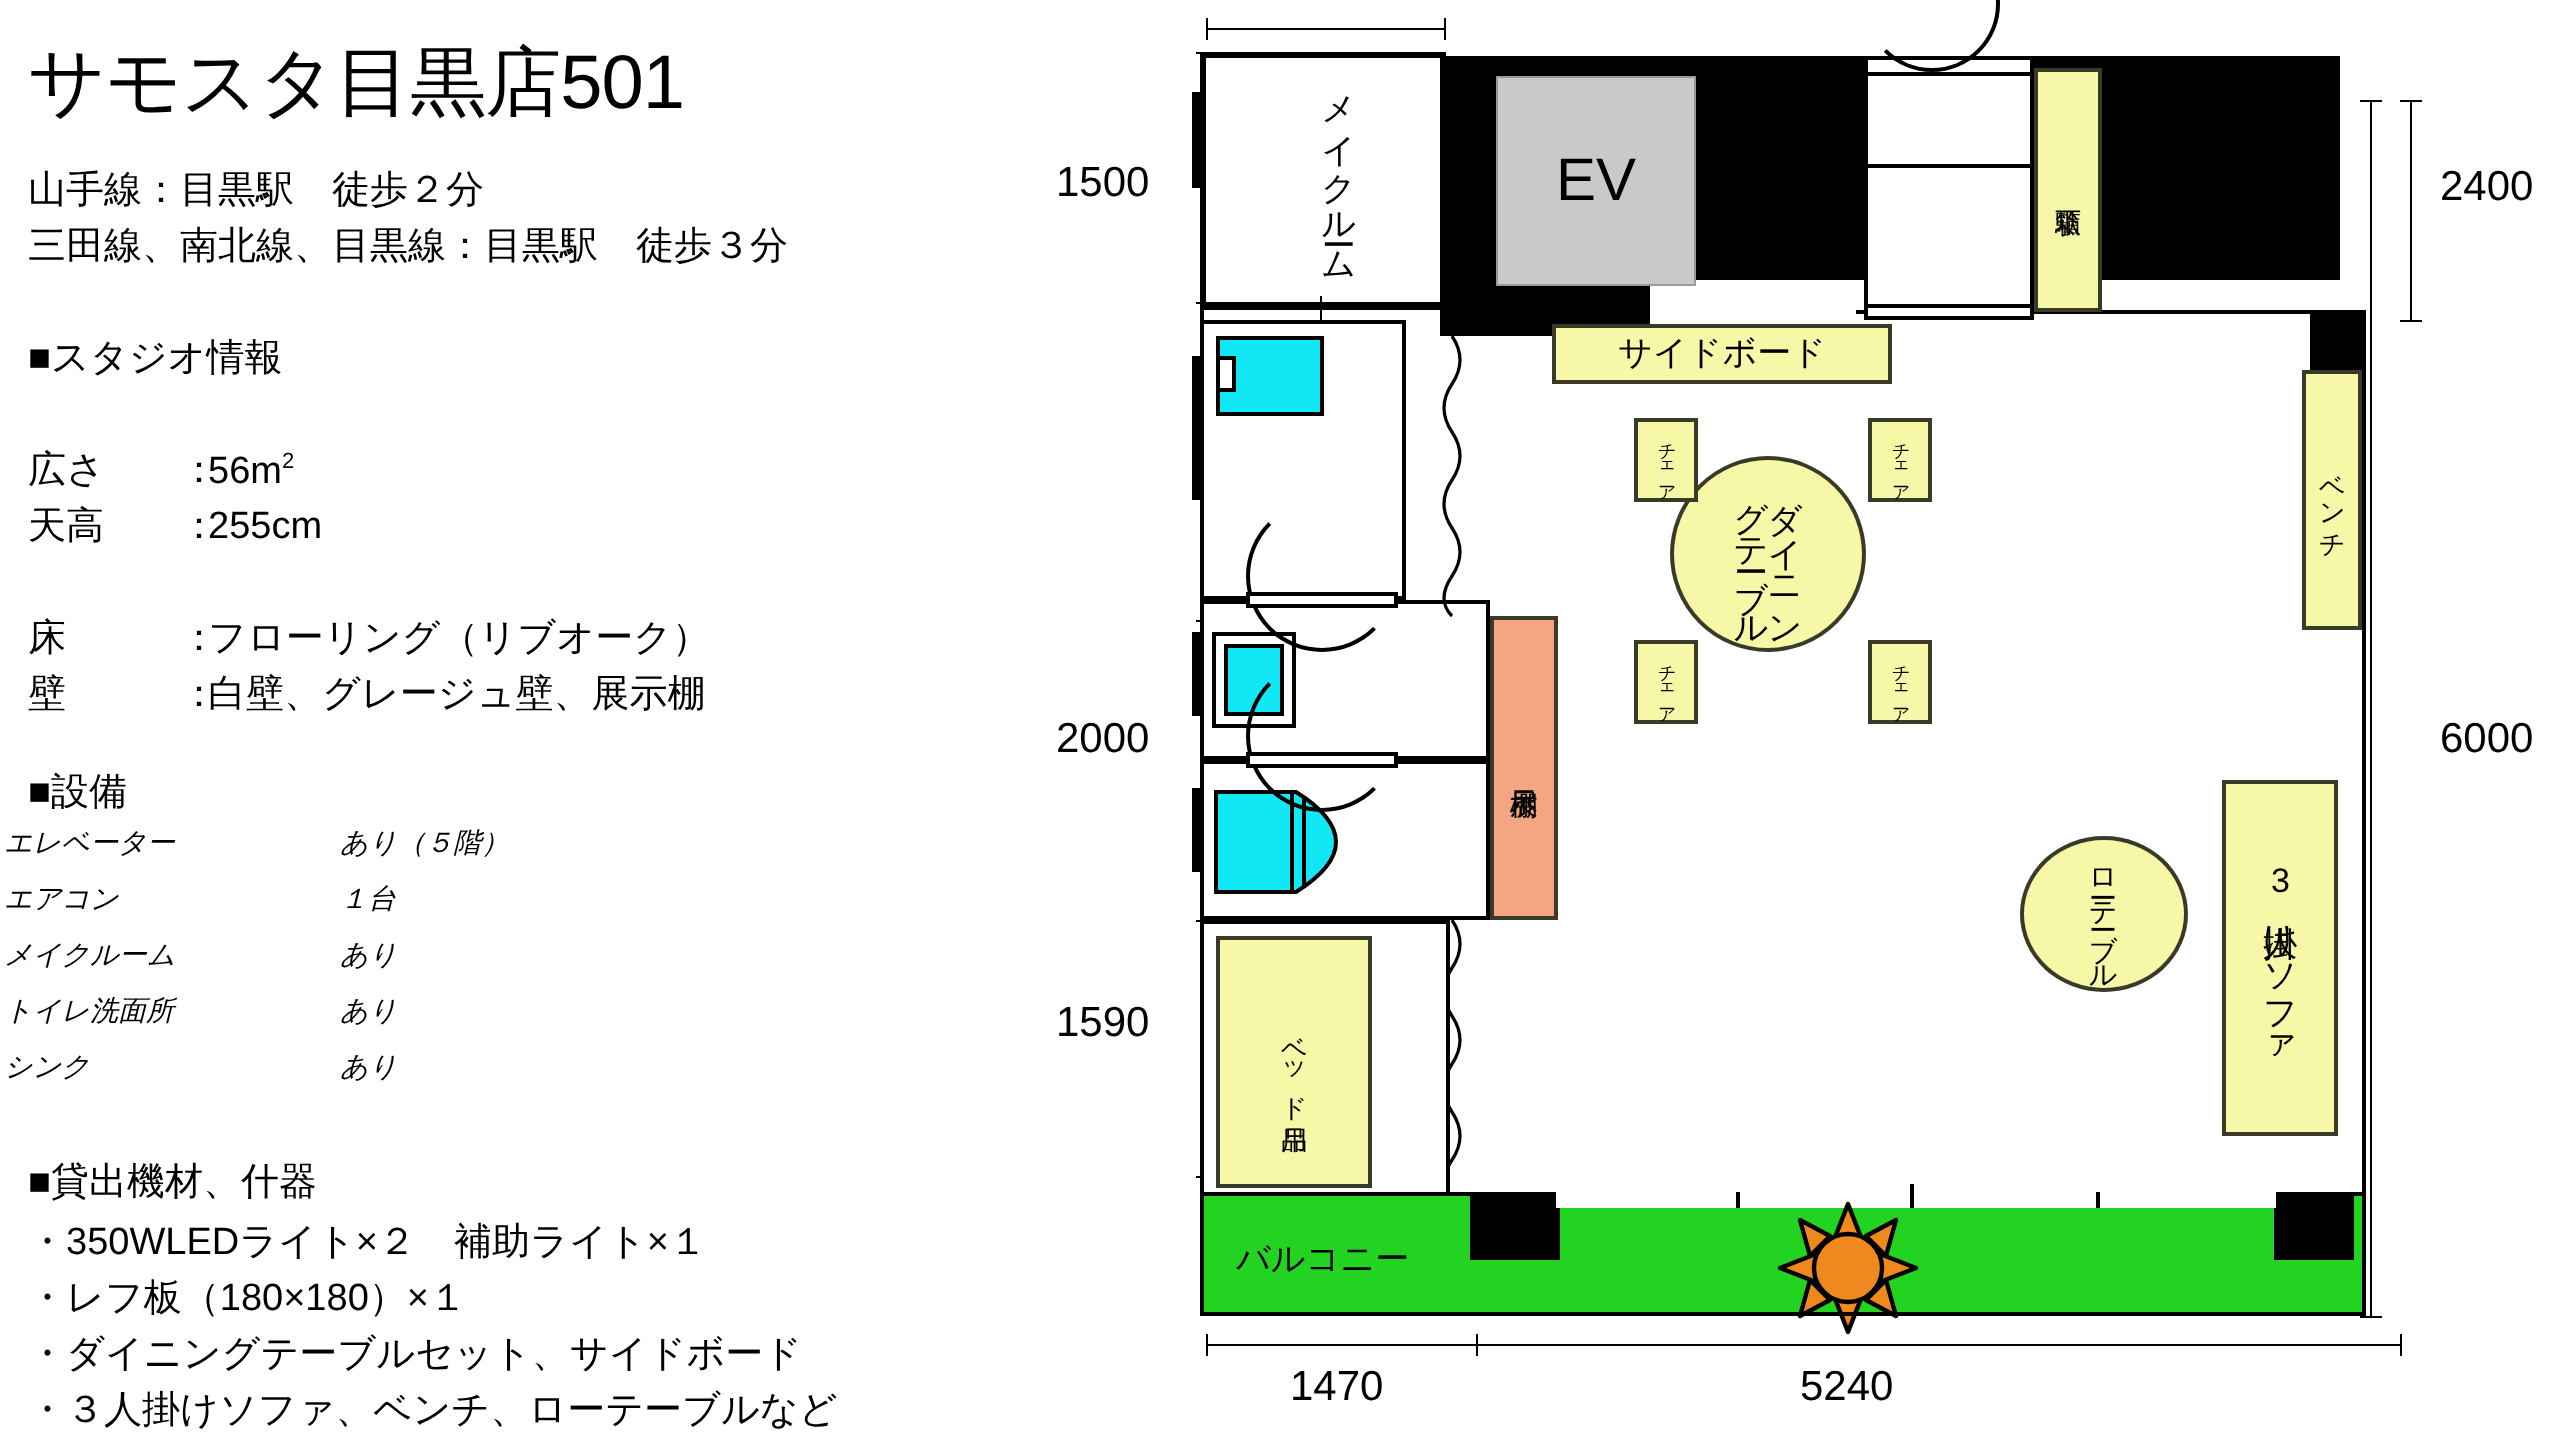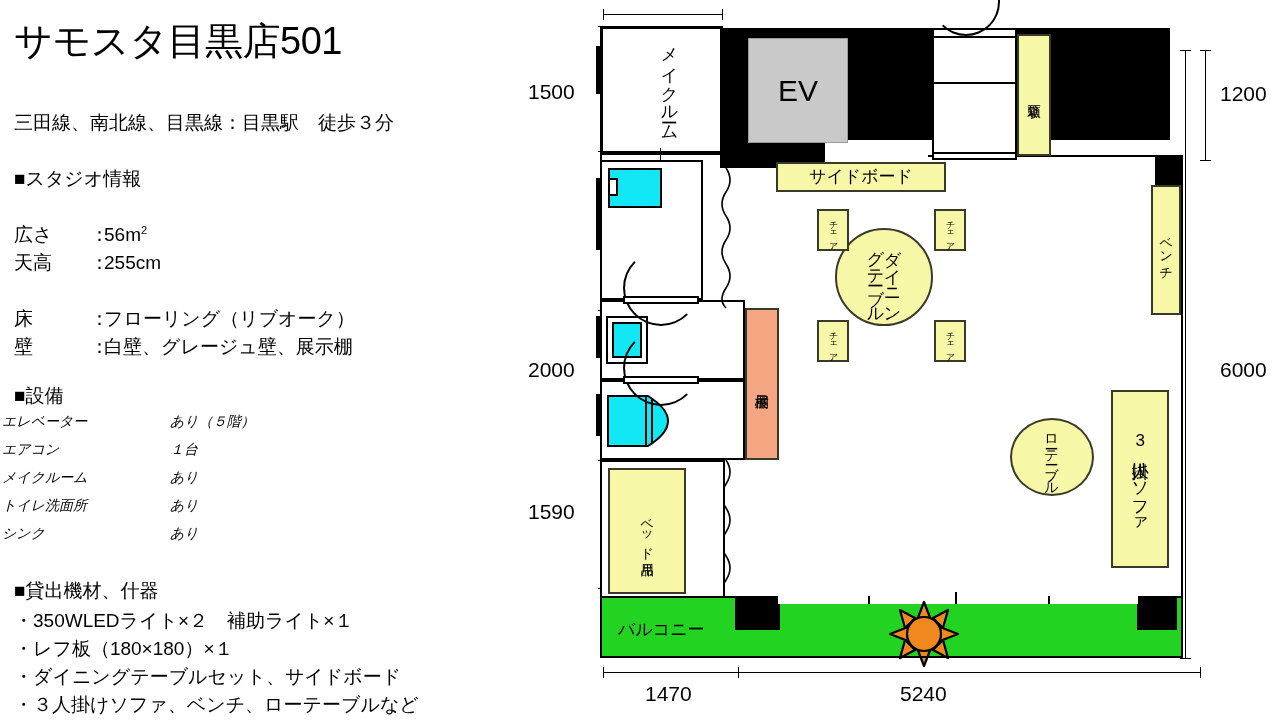--- a/index.html
+++ b/index.html
@@ -82,20 +82,21 @@
   .door-leaf{position:absolute;background:#fff;border:2px solid #000;box-sizing:border-box;}
   svg{display:block;overflow:visible;}
 </style>
 </head>
 <body>
 
 <div id="info-panel">
 
   <div id="studio-title">サモスタ目黒店501</div>
 
+  <div class="access-line" id="access-0">山手線：目黒駅　徒歩２分</div>
   <div class="access-line" id="access-1">三田線、南北線、目黒線：目黒駅　徒歩３分</div>
 
   <div class="sect-head" style="top:166px">■スタジオ情報</div>
 
   <div class="kv-row" style="top:222px">
     <span class="kv-label">広さ</span><span class="kv-colon">：</span><span class="kv-val"><span>56m</span><sup>2</sup></span>
   </div>
   <div class="kv-row" style="top:250px">
     <span class="kv-label">天高</span><span class="kv-colon">：</span><span class="kv-val">255cm</span>
   </div>
@@ -129,21 +130,21 @@
   <div class="eq-row" style="top:636px">・レフ板（180×180）×１</div>
   <div class="eq-row" style="top:664px">・ダイニングテーブルセット、サイドボード</div>
   <div class="eq-row" style="top:692px">・３人掛けソファ、ベンチ、ローテーブルなど</div>
 </div>
 
 <div id="floorplan">
 
   <div class="dim-text" style="left:8px;top:80px">1500</div>
   <div class="dim-text" style="left:8px;top:358px">2000</div>
   <div class="dim-text" style="left:8px;top:500px">1590</div>
-  <div class="dim-text" style="left:700px;top:82px">1200</div>
+  <div class="dim-text" style="left:700px;top:82px">2400</div>
   <div class="dim-text" style="left:700px;top:358px">6000</div>
   <div class="dim-text" style="left:125px;top:682px">1470</div>
   <div class="dim-text" style="left:380px;top:682px">5240</div>
 
   <div class="dimline-v" style="left:83px;top:26px;height:125px"></div>
   <div class="tick-h" style="left:78px;top:26px"></div>
   <div class="tick-h" style="left:78px;top:151px"></div>
   <div class="dimline-v" style="left:83px;top:310px;height:150px"></div>
   <div class="tick-h" style="left:78px;top:310px"></div>
   <div class="tick-h" style="left:78px;top:460px"></div>

